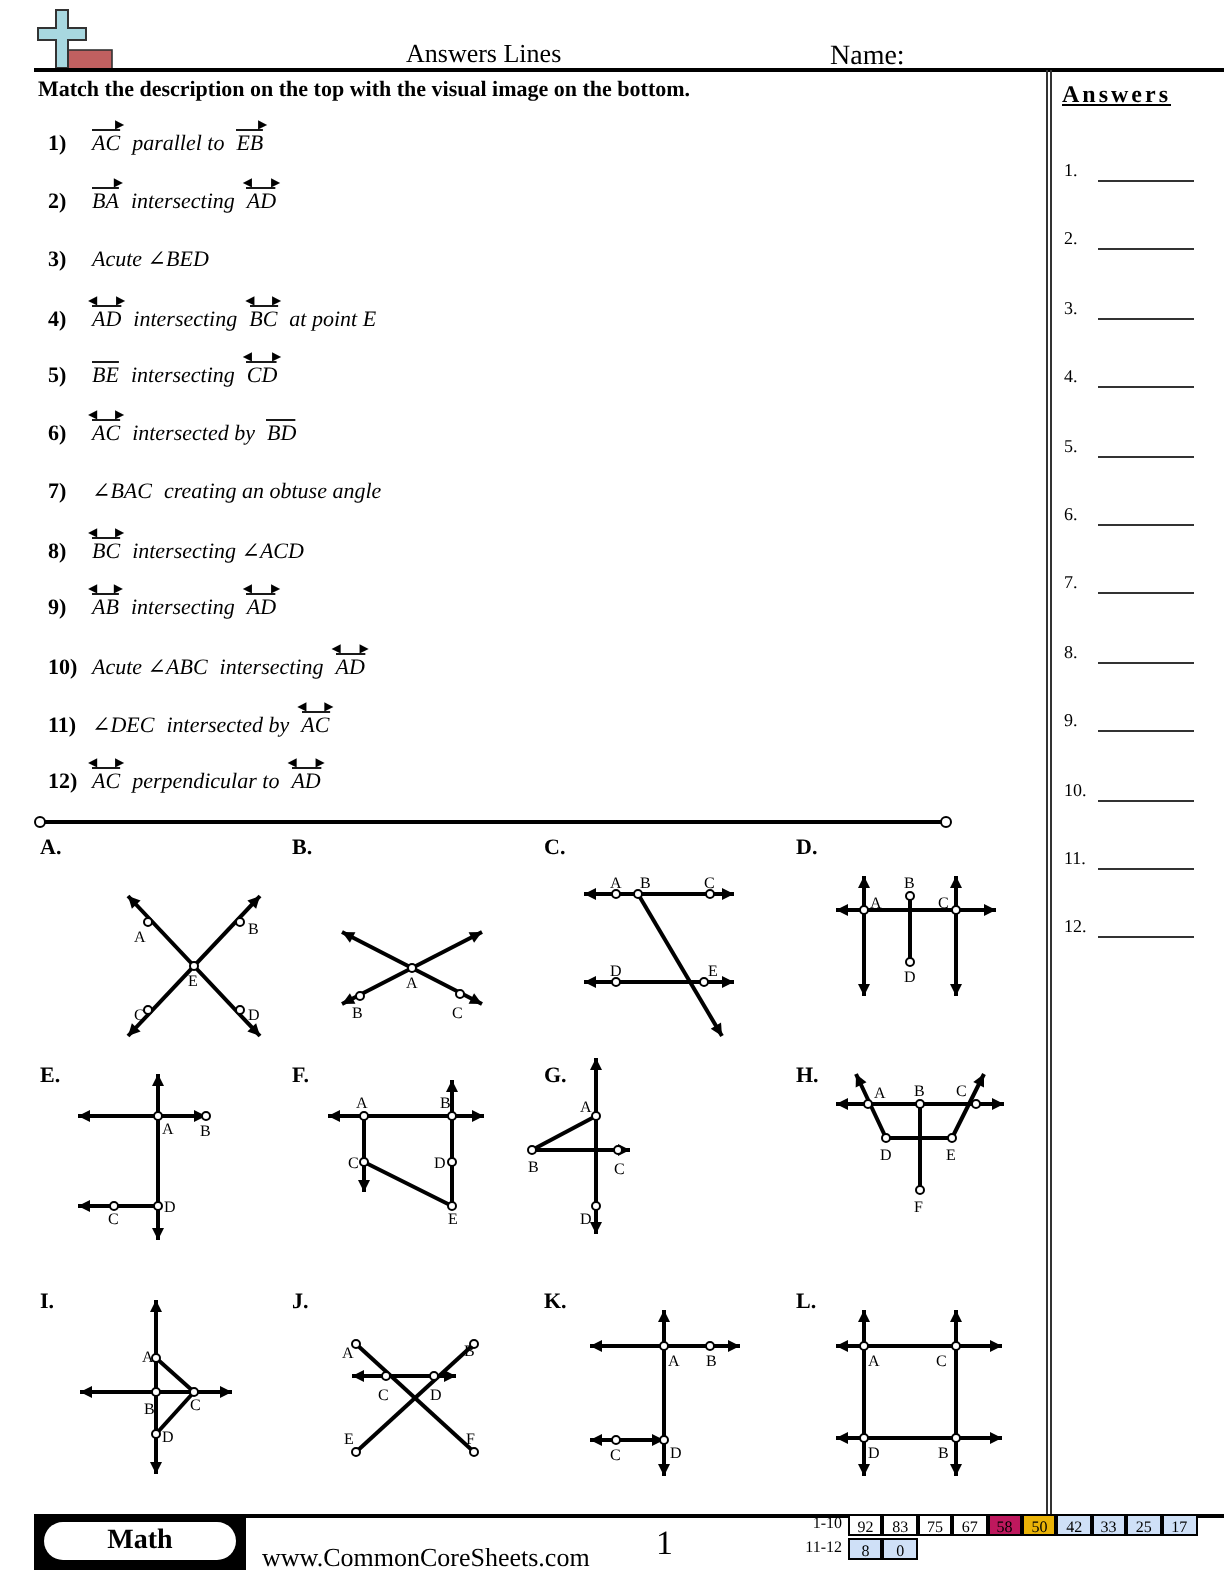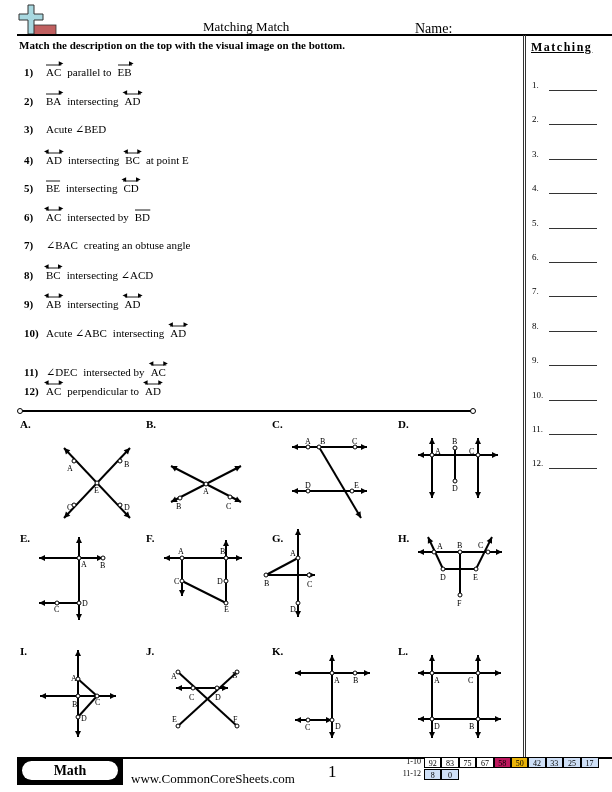--- a/index.html
+++ b/index.html
@@ -14,21 +14,21 @@
   .instructions { left:19px; top:39px; font-size:11px; font-weight:bold; }
   
   .ans-divider { left:523px; top:35px; width:1px; height:722px; border-left:1px solid #333; border-right:1px solid #333; }
   .ans-title { left:531px; top:40px; font-size:12px; font-weight:bold; letter-spacing:1.5px; text-decoration:underline; }
   .ans-row { left:532px; width:80px; height:14px; font-size:9px; }
   .ans-num { position:absolute; left:0; top:0; }
   .ans-line { position:absolute; left:17px; top:10px; width:48px; height:0; border-top:1px solid #333; }
   
   .q { left:24px; font-size:11px; white-space:nowrap; height:18px; }
   .q-num { display:inline-block; width:22px; font-weight:bold; }
-  .seg { display:inline-block; position:relative; }
+  .seg { display:inline-block; position:relative;font-style:italic; }
   .ov { position:absolute; left:0; right:0; top:-3px; height:4px; }
   .ov svg { position:absolute; left:0; top:0; width:100%; height:5px; overflow:visible; }
   .sp { display:inline-block; width:6px; }
   
   .q-divider { left:20px; top:410px; width:454px; height:2px; background:#000; }
   .dot-l, .dot-r { width:4px; height:4px; border:1px solid #000; border-radius:50%; background:#fff; top:408px; }
   .dot-l { left:17px; } .dot-r { left:470px; }
   
   .fig-label { font-size:11px; font-weight:bold; }
   .fig { overflow:visible; }
@@ -43,27 +43,27 @@
   .score-label { font-size:8px; text-align:right; width:28px; }
   .score-cell { font-size:8px; height:11px; line-height:11px; text-align:center; border:1px solid #000; box-sizing:border-box; }
 </style>
 </head>
 <body>
 
 <svg class="abs logo" viewBox="0 0 40 32">
   <rect x="13" y="21" width="26" height="10" fill="#c06060" stroke="#333" stroke-width="0.8"></rect>
   <path d="M11 1 h6 v9 h9 v6 h-9 v14 h-6 v-14 h-9 v-6 h9 z" fill="#a8d8e0" stroke="#333" stroke-width="1"></path>
 </svg>
-<div class="abs title">Matching Match</div>
+<div class="abs title">Answers Lines</div>
 <div class="abs name-label">Name:</div>
 <div class="abs header-rule"></div>
 <div class="abs instructions">Match the description on the top with the visual image on the bottom.</div>
 
 <div class="abs ans-divider"></div>
-<div class="abs ans-title">Matching</div>
+<div class="abs ans-title">Answers</div>
 <div id="ans-rows">
     <div class="abs ans-row" style="top: 80px;">
       <span class="ans-num">1.</span>
       <span class="ans-line"></span>
     </div>
     <div class="abs ans-row" style="top: 114.4px;">
       <span class="ans-num">2.</span>
       <span class="ans-line"></span>
     </div>
     <div class="abs ans-row" style="top: 148.8px;">
@@ -189,21 +189,21 @@
           <span style="position:absolute;right:-2px;top:-3px;font-size:6px;line-height:6px">▶</span>
           <span style="position:absolute;left:-2px;top:-3px;font-size:6px;line-height:6px">◀</span>
         </span><span class="txt">AD</span></span></div>
     <div class="abs q" style="top: 327px;"><span class="q-num">10)</span><span class="seg">Acute ∠ABC</span><span class="sp"></span><span class="seg">intersecting</span><span class="sp"></span><span class="seg"><span class="ov">
           <svg>
             <line x1="0" y1="2" x2="100%" y2="2" stroke="#000" stroke-width="0.9"></line>
           </svg>
           <span style="position:absolute;right:-2px;top:-3px;font-size:6px;line-height:6px">▶</span>
           <span style="position:absolute;left:-2px;top:-3px;font-size:6px;line-height:6px">◀</span>
         </span><span class="txt">AD</span></span></div>
-    <div class="abs q" style="top: 356px; margin-top: 10px;"><span class="q-num">11)</span><span class="seg">∠DEC</span><span class="sp"></span><span class="seg">intersected by</span><span class="sp"></span><span class="seg"><span class="ov">
+    <div class="abs q" style="top: 356px;"><span class="q-num">11)</span><span class="seg">∠DEC</span><span class="sp"></span><span class="seg">intersected by</span><span class="sp"></span><span class="seg"><span class="ov">
           <svg>
             <line x1="0" y1="2" x2="100%" y2="2" stroke="#000" stroke-width="0.9"></line>
           </svg>
           <span style="position:absolute;right:-2px;top:-3px;font-size:6px;line-height:6px">▶</span>
           <span style="position:absolute;left:-2px;top:-3px;font-size:6px;line-height:6px">◀</span>
         </span><span class="txt">AC</span></span></div>
     <div class="abs q" style="top: 385px;"><span class="q-num">12)</span><span class="seg"><span class="ov">
           <svg>
             <line x1="0" y1="2" x2="100%" y2="2" stroke="#000" stroke-width="0.9"></line>
           </svg>

